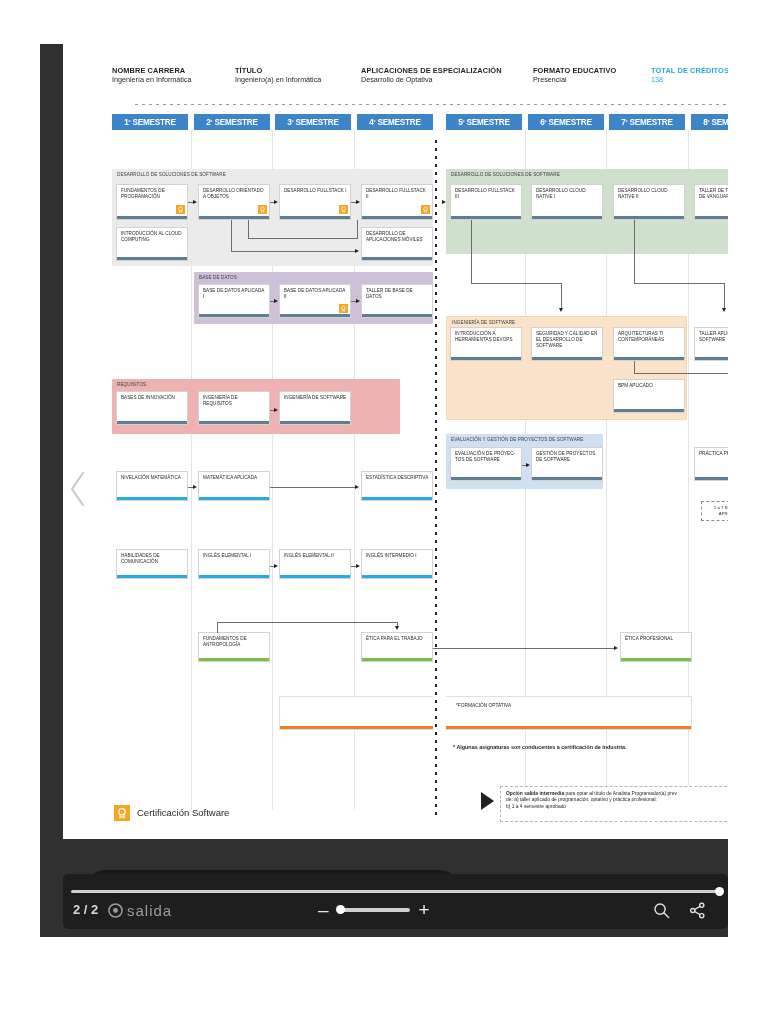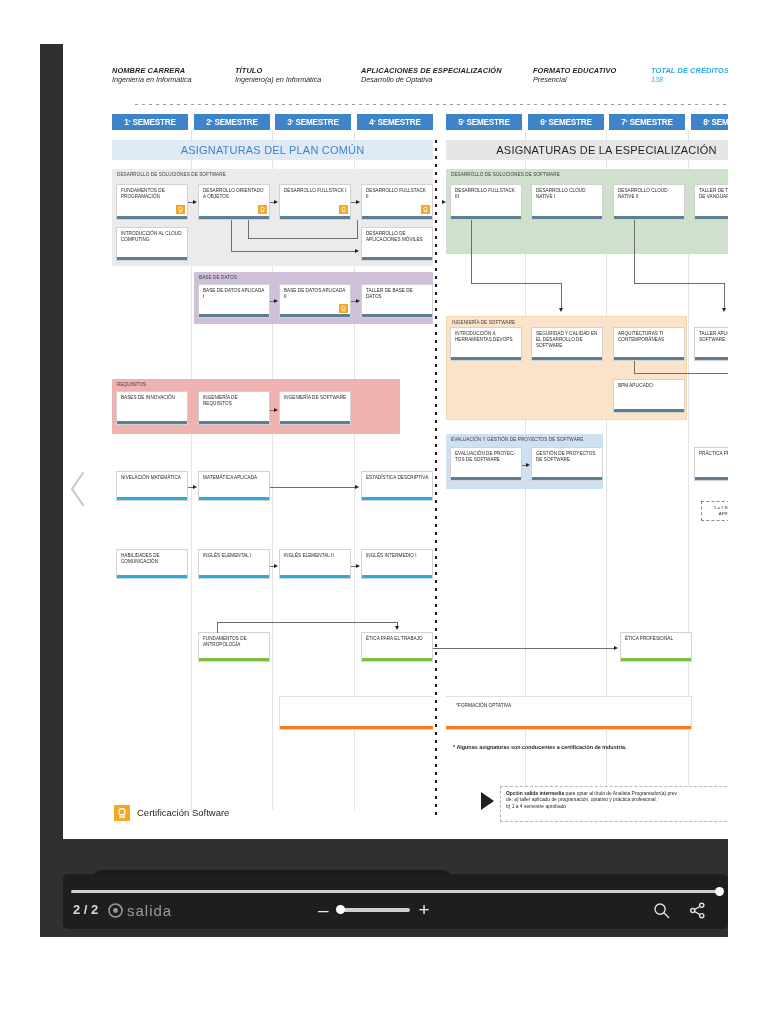--- a/index.html
+++ b/index.html
@@ -3,21 +3,21 @@
 <meta charset="utf-8">
 <style>
   html,body{margin:0;padding:0;background:#ffffff;}
   body{width:768px;height:1024px;font-family:"Liberation Sans",sans-serif;overflow:hidden;}
 
   
   #viewer{position:absolute;left:40px;top:44px;width:688px;height:893px;background:#303030;}
   #page{position:absolute;left:23px;top:0px;width:665px;height:795px;background:#ffffff;overflow:hidden;}
 
   
-  .hdr{position:absolute;top:22px;font-size:7.2px;color:#231f20;line-height:1.25;font-style:italic;}
+  .hdr{position:absolute;top:22px;font-size:7.2px;color:#231f20;line-height:1.25;}
   .hdr .t{font-weight:bold;font-size:7.4px;letter-spacing:.1px;}
   .hdr .v{font-weight:normal;font-size:7.2px;}
   .hdr.credits .t,.hdr.credits .v{color:#29abe2;font-weight:bold;}
   .hdr.credits .v{font-weight:normal;}
 
   .dots-h{position:absolute;left:72px;top:60px;width:652px;height:1px;
     background-image:linear-gradient(to right,#9a9a9a 0 3px,transparent 3px 7px);
     background-size:7px 1px;background-repeat:repeat-x;}
 
   
@@ -147,22 +147,20 @@
     <div class="sem" style="left:546px;width:76px;"><span>7</span><sup>º</sup>&nbsp;<span>SEMESTRE</span></div>
     <div class="sem" style="left:628px;width:76px;"><span>8</span><sup>º</sup>&nbsp;<span>SEMESTRE</span></div>
 
     <div class="vline" style="left:128px;"></div>
     <div class="vline" style="left:209px;"></div>
     <div class="vline" style="left:291px;"></div>
     <div class="vline" style="left:462px;"></div>
     <div class="vline" style="left:543px;"></div>
     <div class="vline" style="left:625px;"></div>
 
-    <div class="banner left" style="left:49px;width:321px;top:96px;">ASIGNATURAS DEL PLAN COMÚN</div>
-    <div class="banner right" style="left:383px;width:321px;top:96px;">ASIGNATURAS DE LA ESPECIALIZACIÓN</div>
 
     <div class="dots-v"></div>
 
     <div class="group g-gray" style="left:49px;top:125px;width:321px;height:97px;">
       <div class="glabel">DESARROLLO DE SOLUCIONES DE SOFTWARE</div>
     </div>
 
     <div class="card" style="left:53px;top:140px;width:72px;height:36px;">
       <div class="ct">FUNDAMENTOS DE PROGRAMACIÓN</div>
       <div class="badge" style="right:2px;bottom:5px;">

